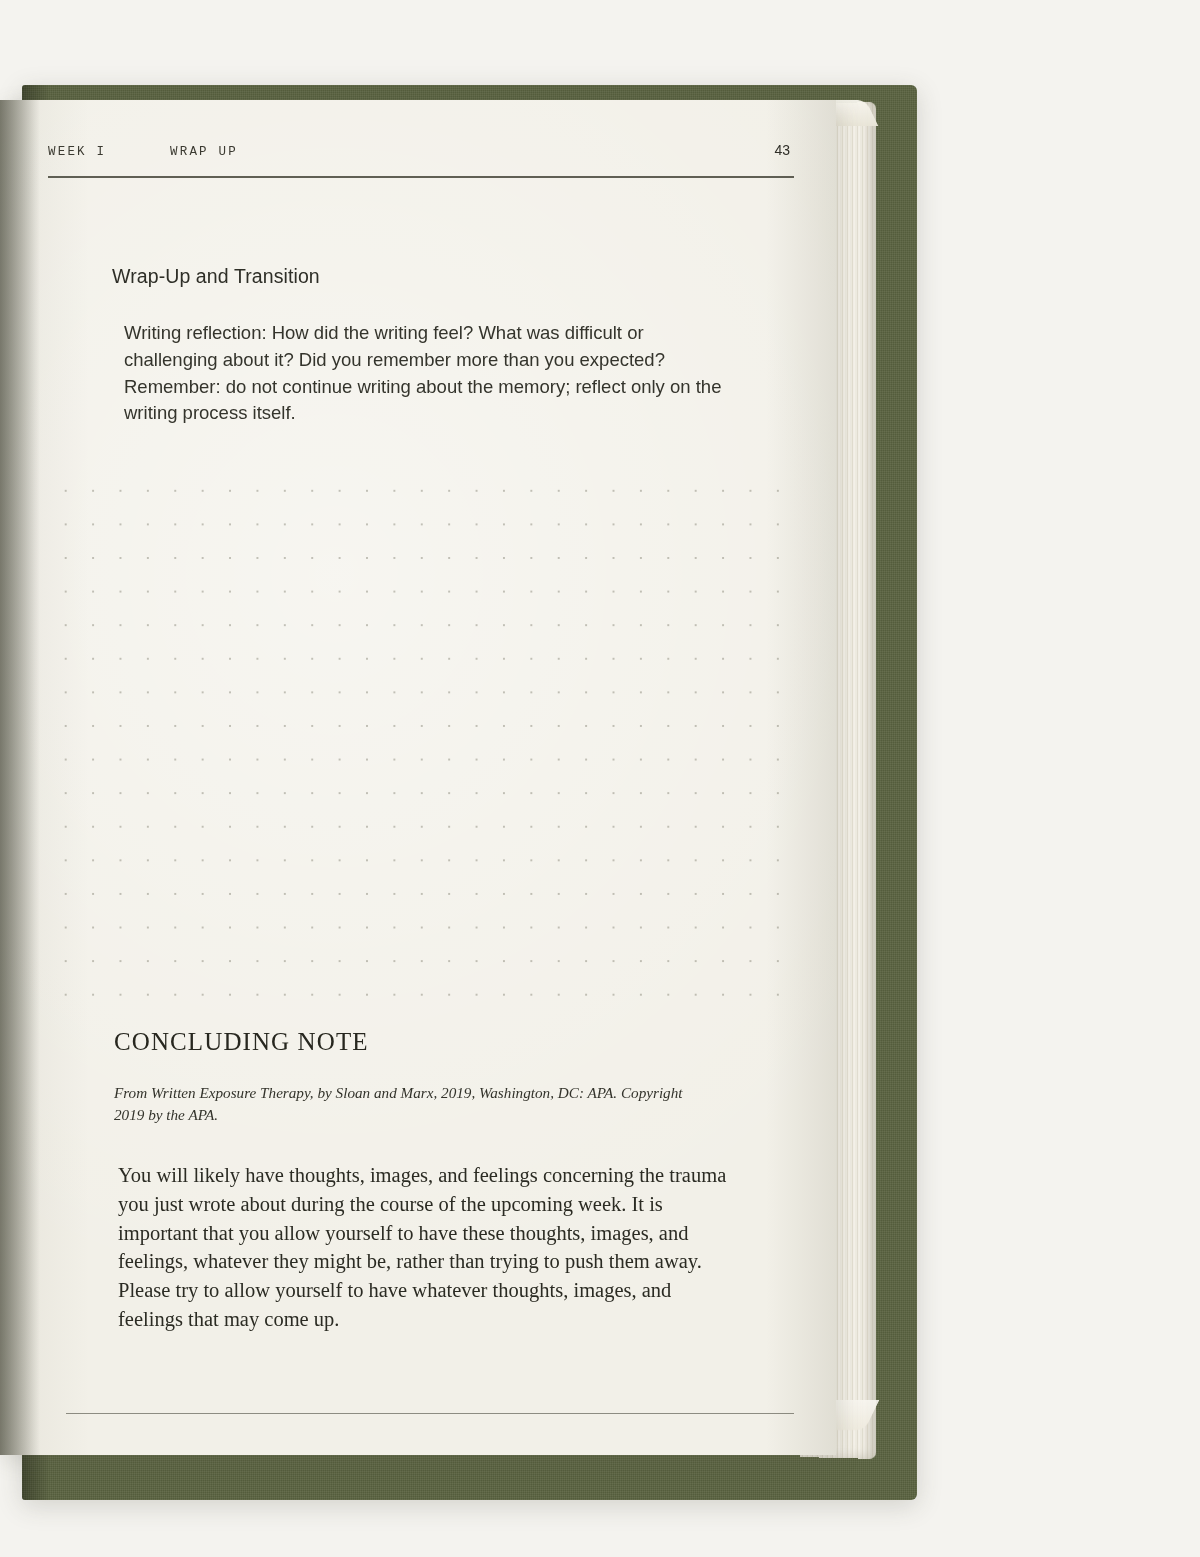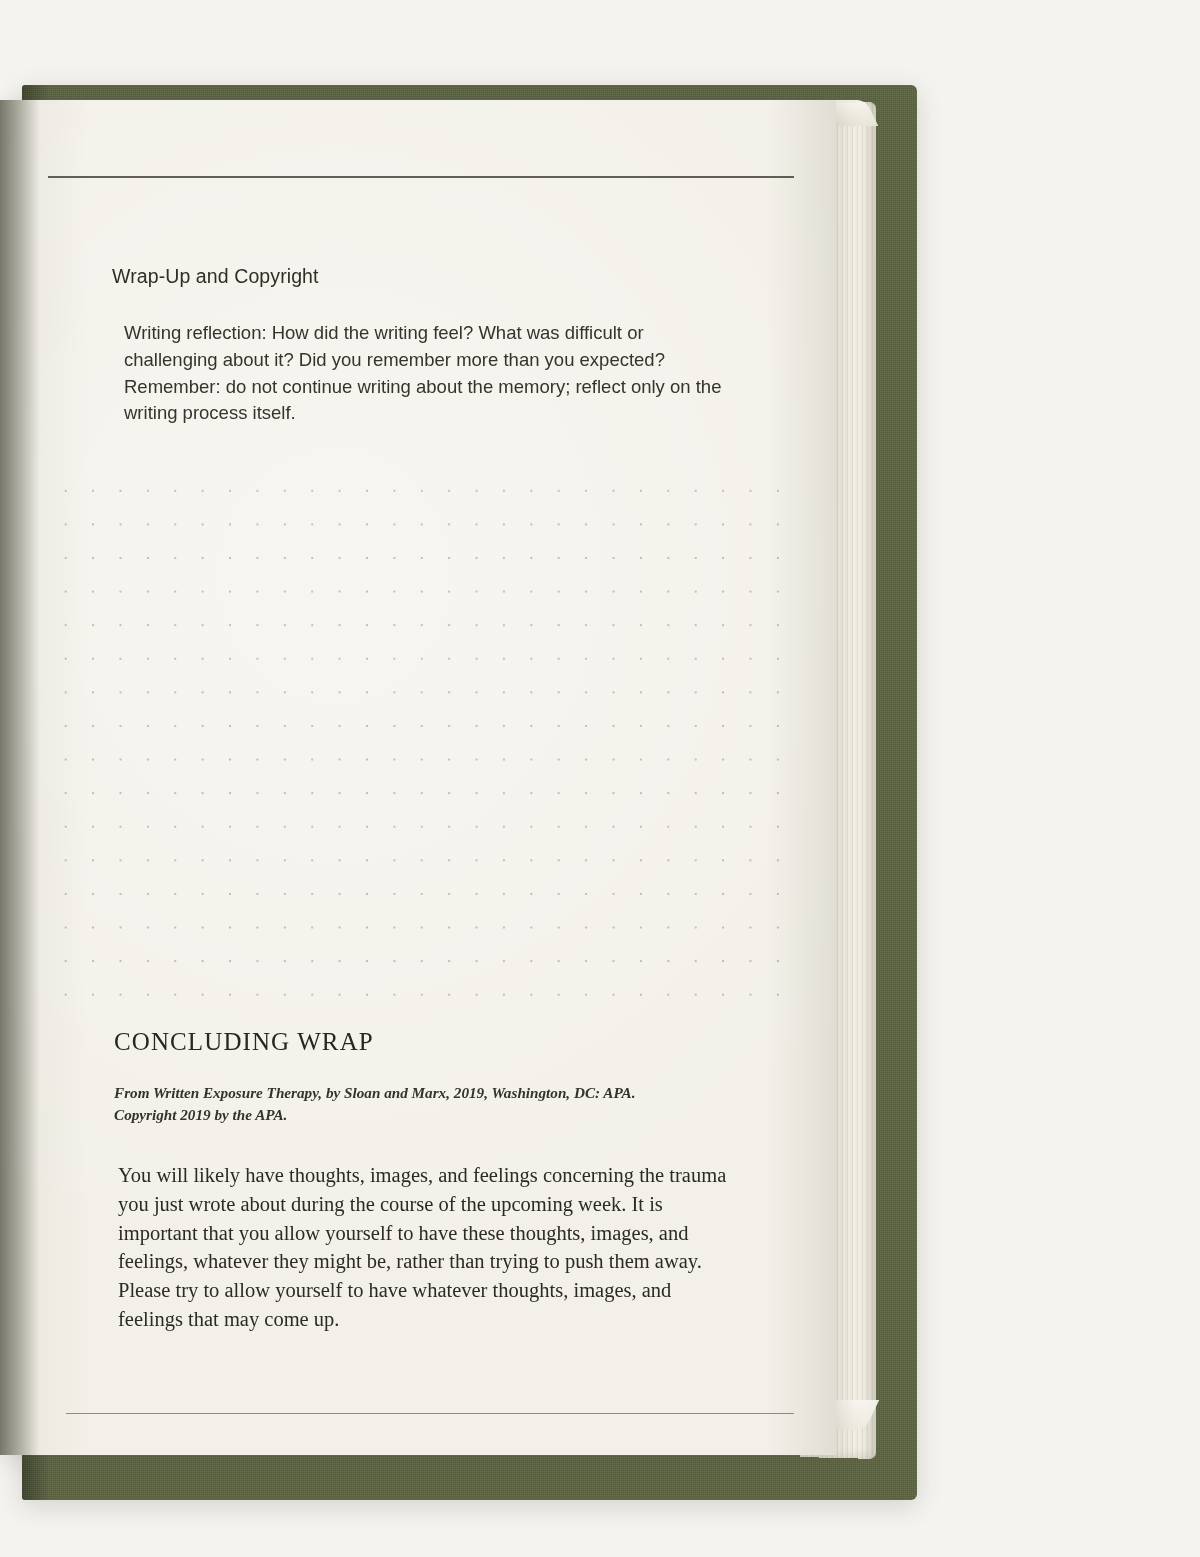--- a/index.html
+++ b/index.html
@@ -200,21 +200,20 @@
     font-weight: 400;
     color: #27271f;
   }
   .serif-credit {
     font-size: 15.2px;
     font-style: italic;
     line-height: 1.42;
     margin: 0 0 36px 0;
     width: 576px;
     color: #33332b;
-    font-weight: bold;
   }
   .serif-para {
     font-size: 20.5px;
     line-height: 1.40;
     margin: 4px;
     width: 612px;
     color: #2b2b23;
   }
 
   .rule-bottom {
@@ -242,31 +241,36 @@
 <body>
 
 <div class="book"></div>
 <div class="fore-edge"></div>
 <div class="fore-edge-top"></div>
 <div class="fore-edge-bot"></div>
 
 <div class="page">
   <div class="page-inner">
 
+    <div class="running-head">
+      <span class="rh-week">WEEK I</span>
+      <span class="rh-section">WRAP UP</span>
+      <span class="rh-page">43</span>
+    </div>
     <div class="rule-top"></div>
 
     <div class="sans-block">
-      <h2 class="sans-title">Wrap-Up and Copyright</h2>
+      <h2 class="sans-title">Wrap-Up and Transition</h2>
       <p class="sans-para">Writing reflection: How did the writing feel? What was difficult or challenging about it? Did you remember more than you expected? Remember: do not continue writing about the memory; reflect only on the writing process itself.</p>
     </div>
 
     <div class="dot-grid"></div>
 
     <div class="serif-block">
-      <h2 class="serif-head">CONCLUDING WRAP</h2>
+      <h2 class="serif-head">CONCLUDING NOTE</h2>
       <p class="serif-credit">From Written Exposure Therapy, by Sloan and Marx, 2019, Washington, DC: APA. Copyright 2019 by the APA.</p>
       <p class="serif-para">You will likely have thoughts, images, and feelings concerning the trauma you just wrote about during the course of the upcoming week. It is important that you allow yourself to have these thoughts, images, and feelings, whatever they might be, rather than trying to push them away. Please try to allow yourself to have whatever thoughts, images, and feelings that may come up.</p>
     </div>
 
     <div class="rule-bottom"></div>
   </div>
 </div>
 
 <div class="gutter"></div>
 

